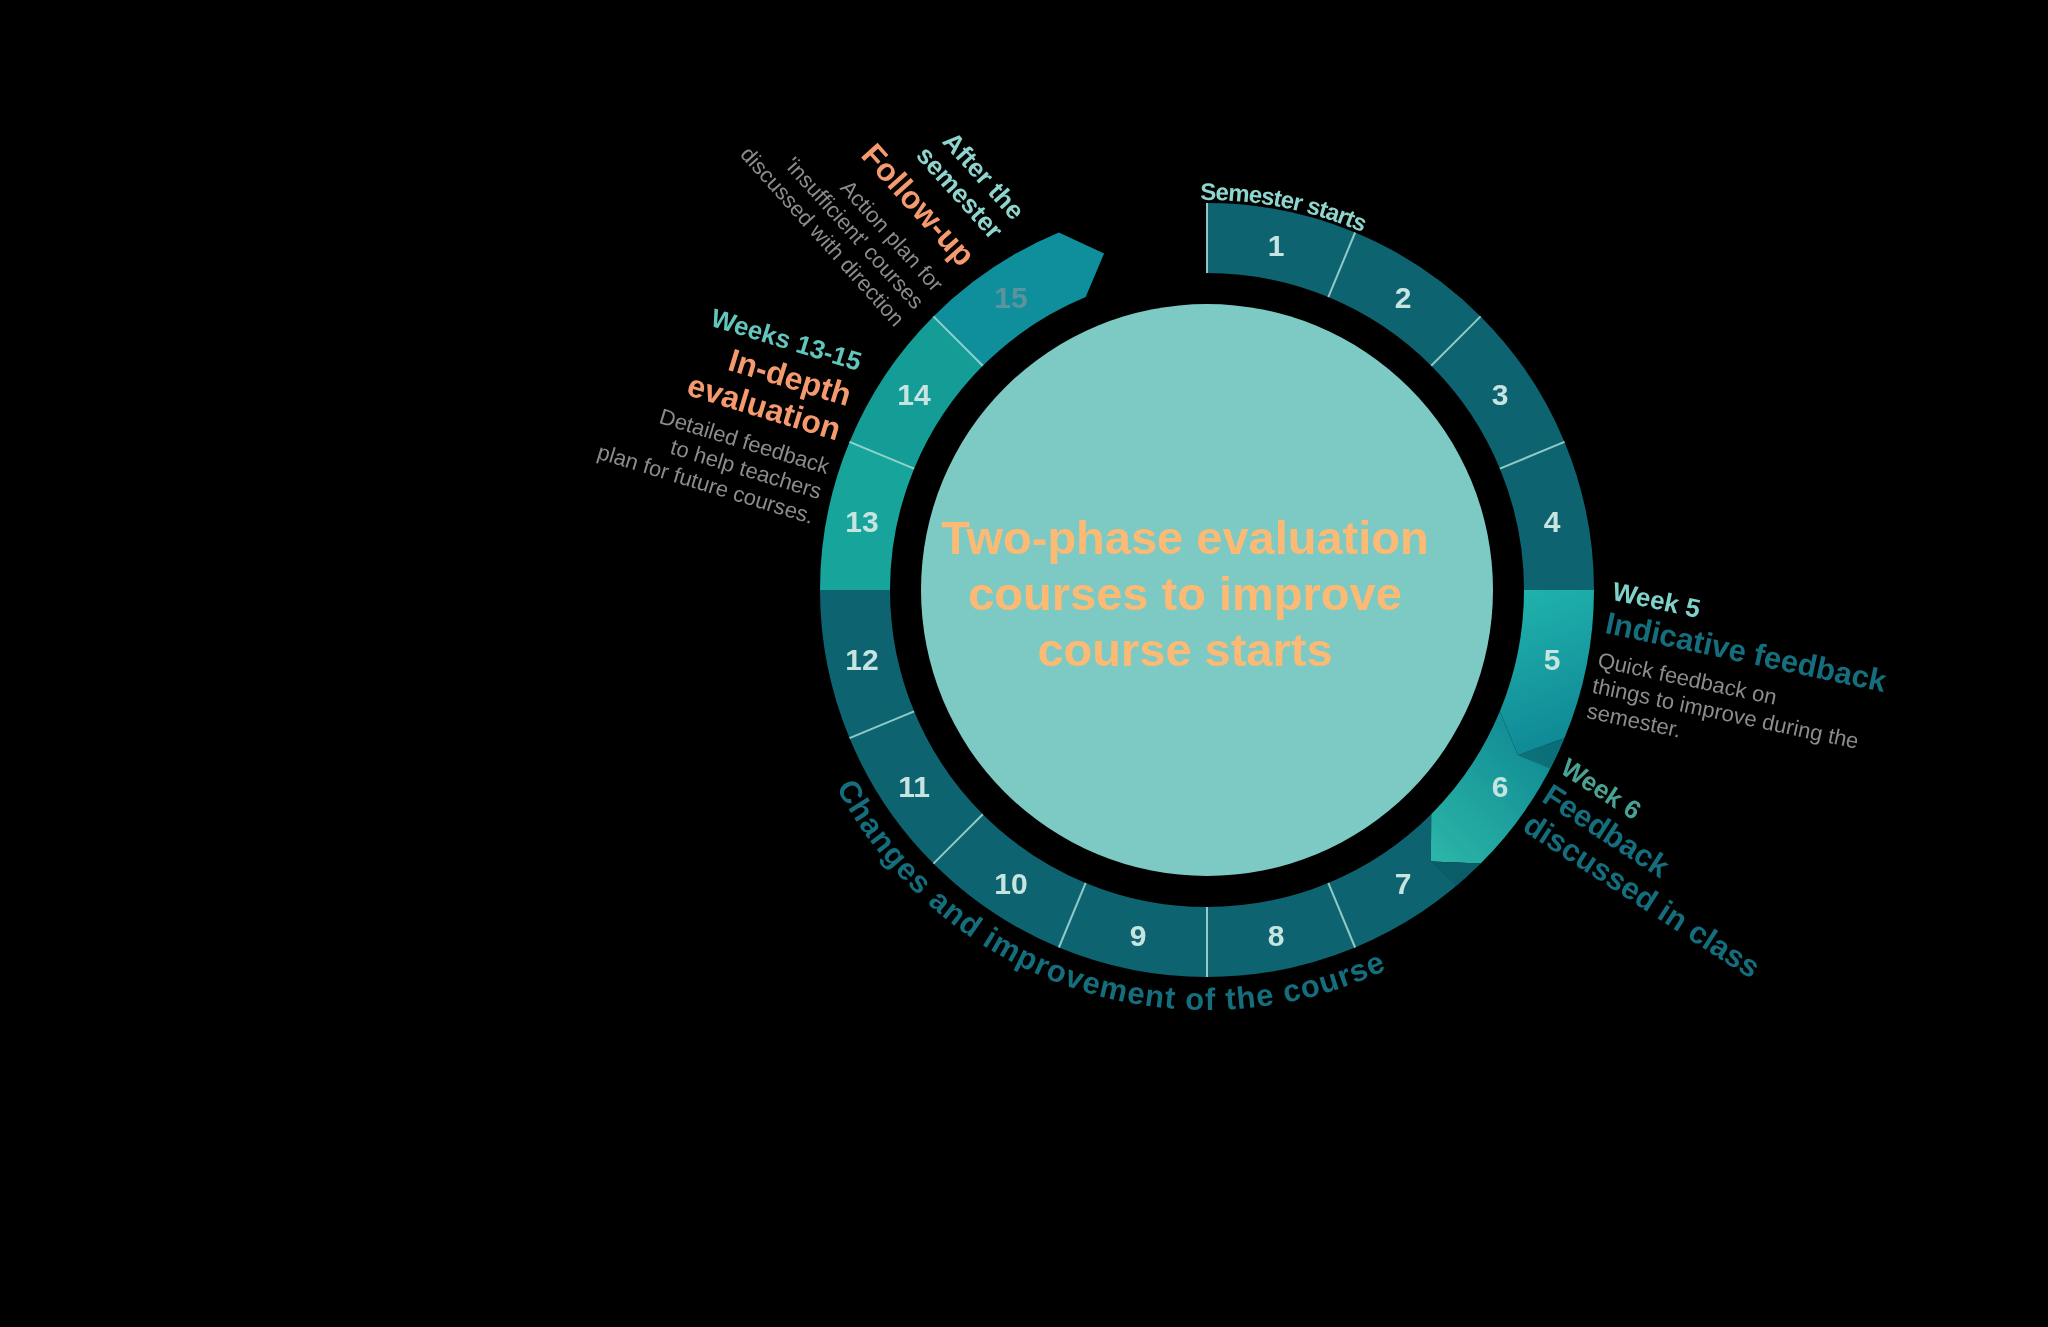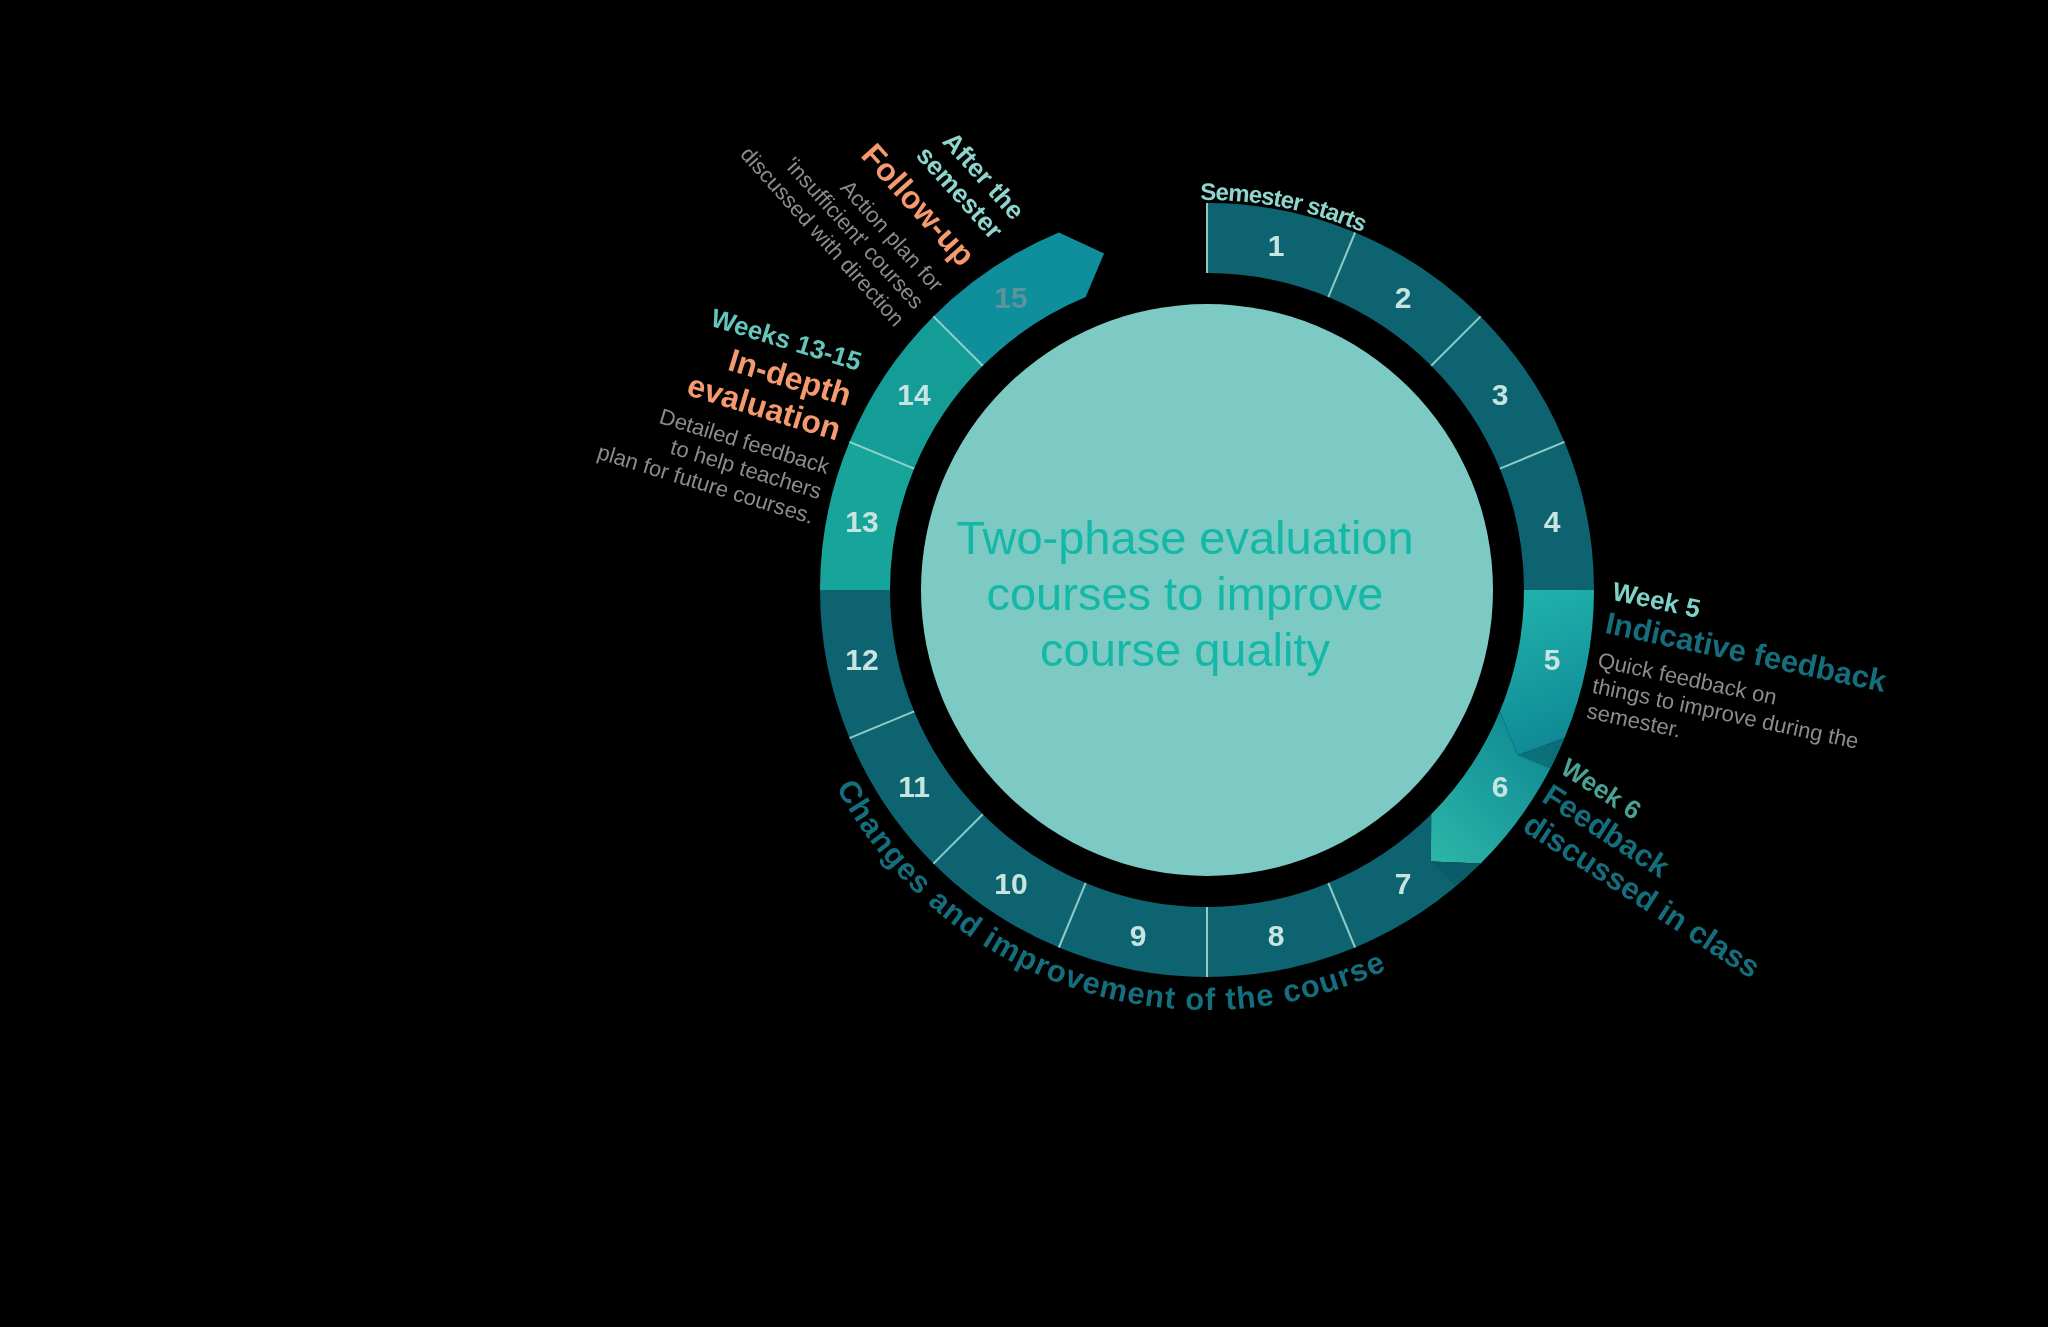--- a/index.html
+++ b/index.html
@@ -18,22 +18,22 @@
     font-family:"Liberation Sans", sans-serif;
     font-size:24px;font-weight:bold;letter-spacing:1px;
   }
   .curved-bottom{
     font-family:"Liberation Sans", sans-serif;
     font-size:31px;font-weight:bold;
   }
 
   .center-title{
     position:absolute;left:885px;top:510px;width:600px;
-    text-align:center;color:#14b8a6;
-    font-size:47px;font-weight:normal;line-height:56px;
+    text-align:center;color:#fdba74;
+    font-size:47px;font-weight:bold;line-height:56px;
   }
 
   .ann{position:absolute;}
   .ann .period{font-weight:bold;font-size:26px;line-height:30px;}
   .ann .heading{font-weight:bold;font-size:31px;line-height:35px;}
   .ann .body{font-size:22px;line-height:26px;color:#8c8c8c;margin-top:8px;}
 
   .ann-week5{left:1616px;top:576px;width:420px;transform:rotate(12deg);transform-origin:0 0;}
   .ann-week5 .period{color:#7fd2ca;}
   .ann-week5 .heading{color:#156e7d;}
@@ -129,21 +129,21 @@
   <text class="curved-bottom" fill="#156e7d">
     <textPath href="#arcBottom" startOffset="0" textLength="640" lengthAdjust="spacing">Changes and improvement of the course</textPath>
   </text>
 
   <circle cx="1207" cy="590" r="286" fill="#7ccac3"></circle>
 </svg>
 
 <div class="center-title">
   <div>Two-phase evaluation</div>
   <div>courses to improve</div>
-  <div>course quality</div>
+  <div>course starts</div>
 </div>
 
 <div class="ann ann-week5">
   <div class="period">Week 5</div>
   <div class="heading">Indicative feedback</div>
   <div class="body">
     <div>Quick feedback on</div>
     <div>things to improve during the</div>
     <div>semester.</div>
   </div>

